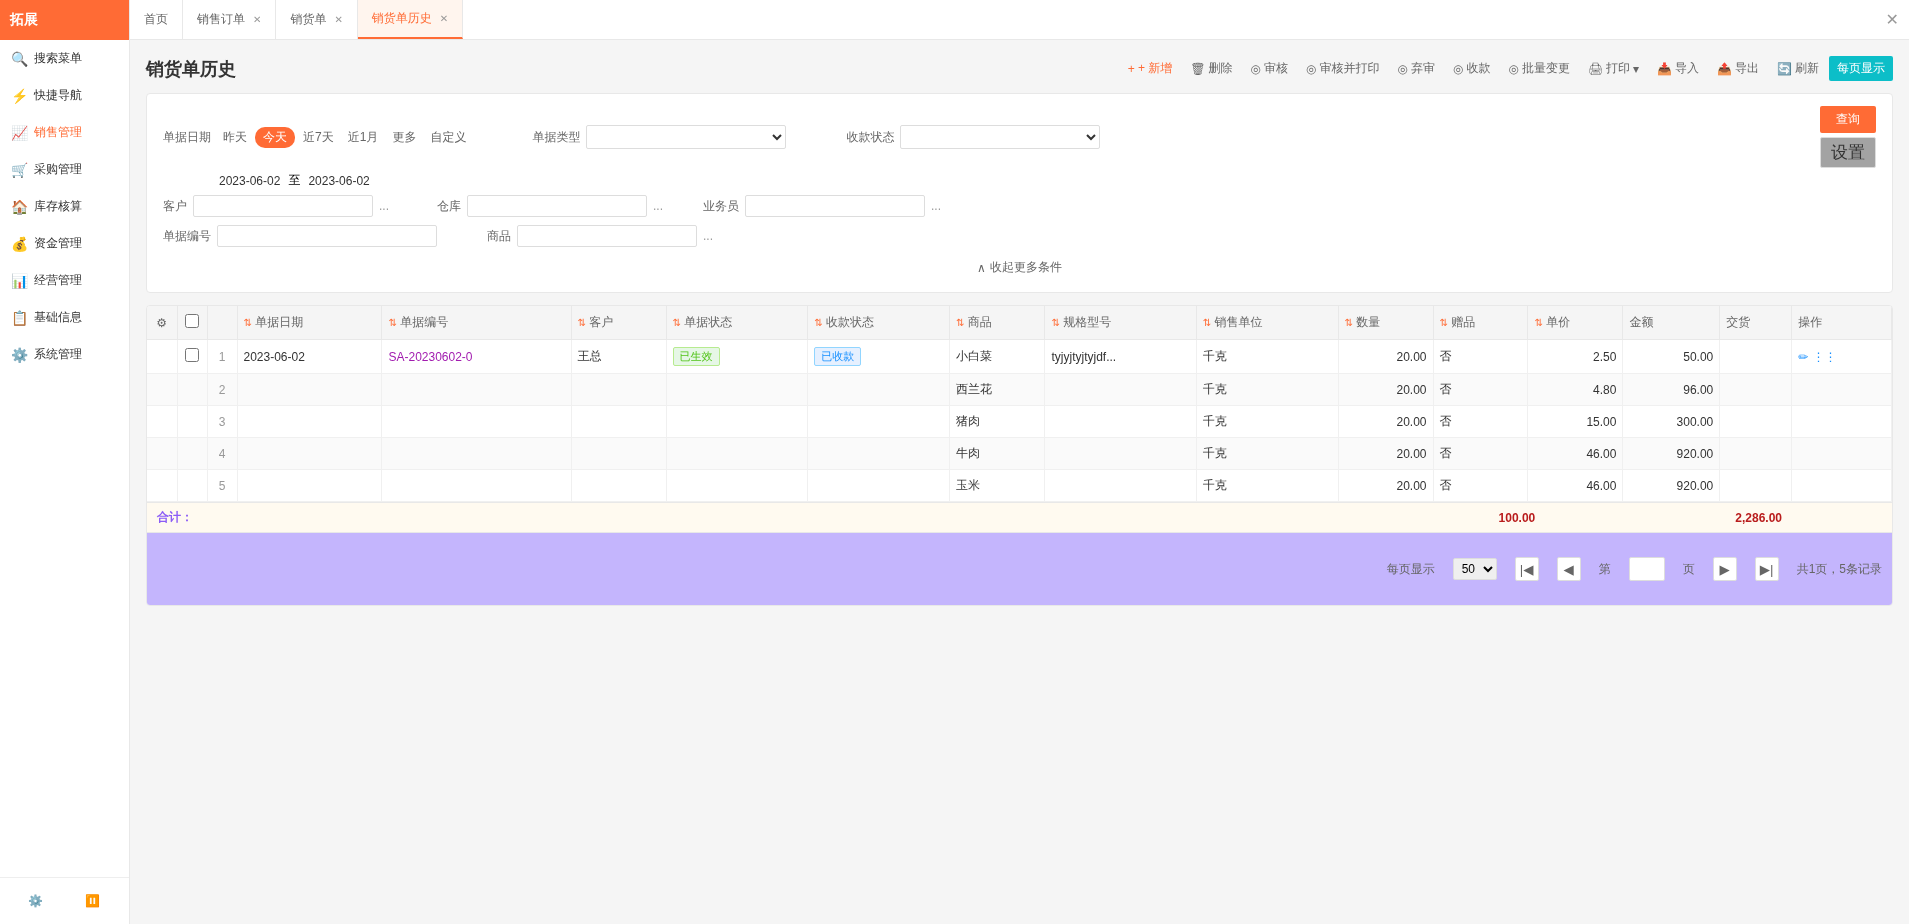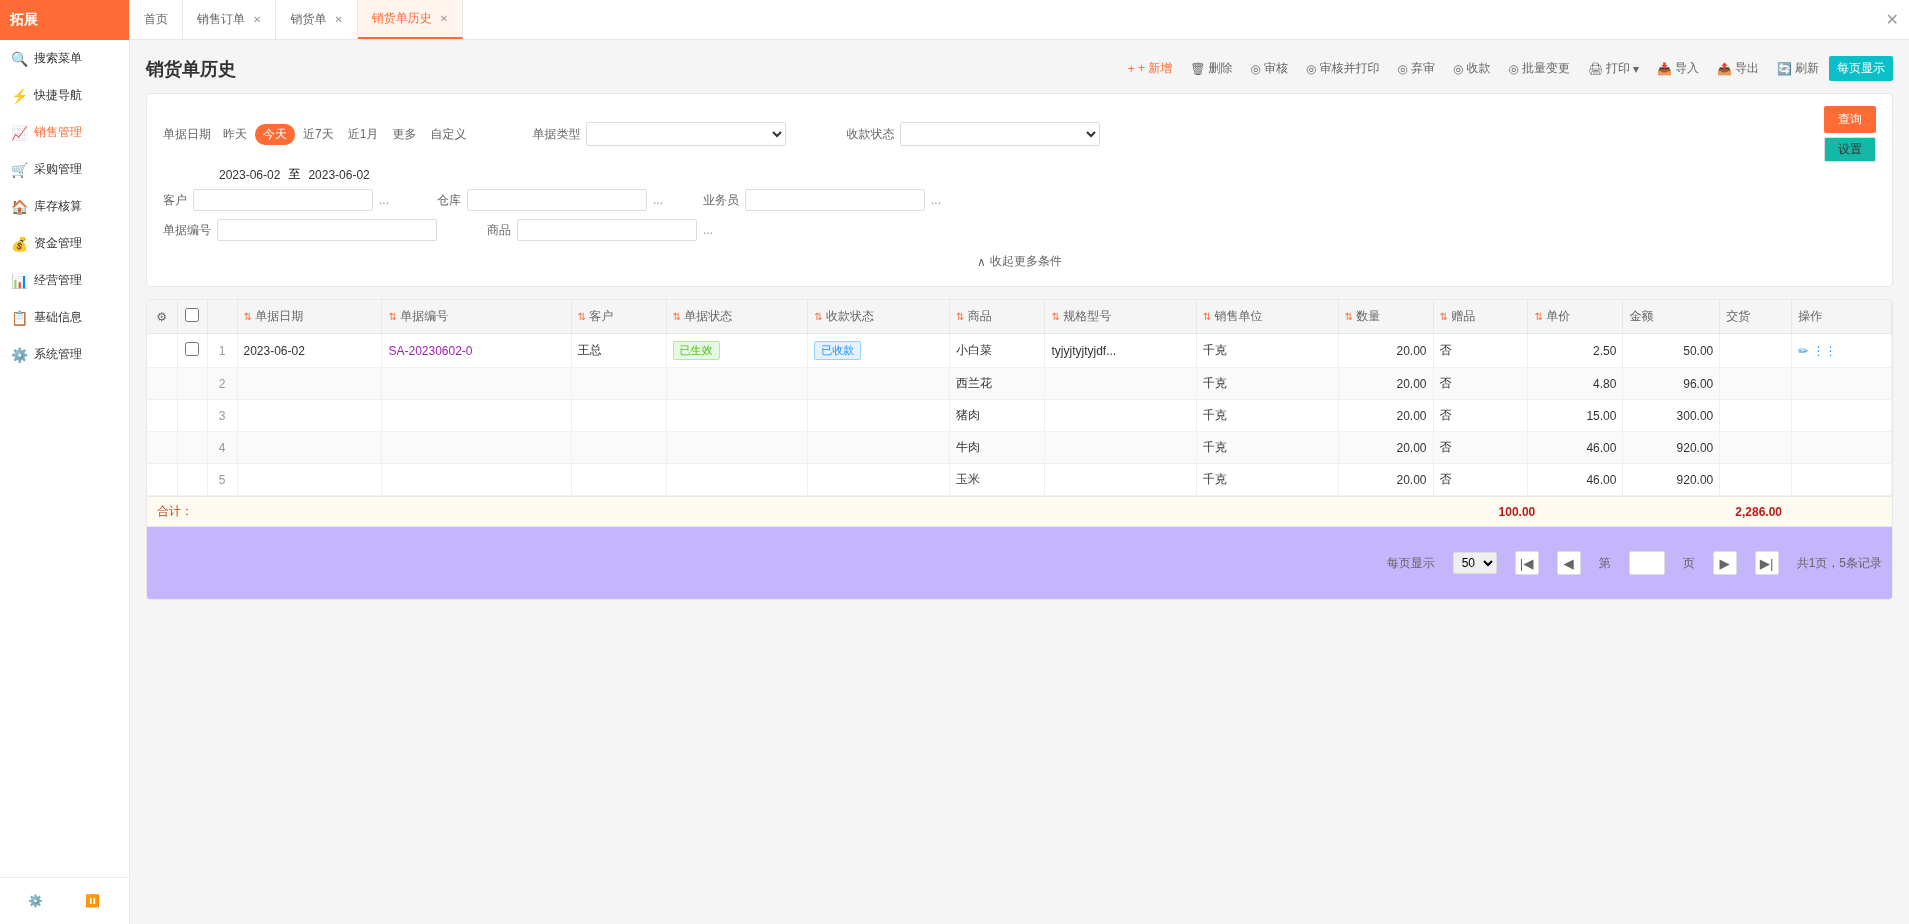--- a/index.html
+++ b/index.html
@@ -44,39 +44,39 @@
     .date-shortcut.active { background: #ff6b35; color: #fff; border-radius: 10px; }
     .filter-input { border: 1px solid #ddd; border-radius: 2px; padding: 3px 8px; font-size: 12px; color: #333; width: 180px; }
     .filter-select { border: 1px solid #ddd; border-radius: 2px; padding: 3px 8px; font-size: 12px; color: #333; width: 200px; background: #fff; }
     .filter-ellipsis { color: #999; cursor: pointer; font-size: 12px; }
     .date-display { font-size: 12px; color: #333; }
     .collapse-btn { display: flex; align-items: center; justify-content: center; gap: 4px; color: #666; cursor: pointer; font-size: 12px; padding: 4px; }
 
     
     .query-btns { display: flex; flex-direction: column; gap: 4px; }
     .btn-query { background: #ff6b35; color: #fff; border: none; border-radius: 2px; padding: 5px 14px; cursor: pointer; font-size: 12px; }
-    .btn-setting { background: #14b8a6; color: #333; border: 1px solid #ddd; border-radius: 2px; padding: 3px 10px; cursor: pointer; font-size: 12px; }
+    .btn-setting { background: #a3a3a3; color: #333; border: 1px solid #ddd; border-radius: 2px; padding: 3px 10px; cursor: pointer; font-size: 17px; }
 
     
     .table-container { background: #fff; border-radius: 4px; border: 1px solid #e8e8e8; overflow: hidden; }
     .data-table { width: 100%; border-collapse: collapse; font-size: 12px; }
     .data-table th { background: #f5f5f5; color: #666; padding: 8px 6px; border-bottom: 1px solid #e8e8e8; border-right: 1px solid #e8e8e8; text-align: left; white-space: nowrap; font-weight: normal; }
     .data-table th .sort-icon { color: #ff6b35; font-size: 10px; }
     .data-table td { padding: 7px 6px; border-bottom: 1px solid #f0f0f0; border-right: 1px solid #f0f0f0; color: #333; white-space: nowrap; }
     .data-table .th-settings { width: 30px; text-align: center; }
     .data-table .th-check { width: 30px; text-align: center; }
     .badge { display: inline-block; padding: 1px 6px; border-radius: 2px; font-size: 11px; }
     .badge-green { background: #e6f7e6; color: #52c41a; border: 1px solid #b7eb8f; }
     .badge-blue { background: #e6f0ff; color: #1890ff; border: 1px solid #91d5ff; }
     .row-actions { display: flex; gap: 4px; }
     .row-action-btn { color: #1890ff; cursor: pointer; font-size: 12px; }
 
     
     .table-footer { background: #fffaf0; border-top: 1px solid #e8e8e8; padding: 6px 10px; display: flex; align-items: center; font-size: 12px; }
-    .footer-label { color: #c2410c; margin-right: 20px; }
+    .footer-label { color: #8b5cf6; margin-right: 20px; font-weight: bold; }
     .footer-values { display: flex; gap: 200px; margin-left: auto; margin-right: 100px; }
     .footer-value { color: #b91c1c; font-weight: bold; }
 
     
     .pagination { display: flex; align-items: center; justify-content: flex-end; padding: 24px 10px; background: #c4b5fd; border-top: 1px solid #e8e8e8; gap: 18px; font-size: 12px; }
     .pagination-label { color: #666; }
     .page-size-select { border: 1px solid #ddd; border-radius: 2px; padding: 2px 4px; font-size: 12px; }
     .page-btn { width: 24px; height: 24px; display: flex; align-items: center; justify-content: center; border: 1px solid #ddd; border-radius: 2px; cursor: pointer; color: #666; background: #fff; }
     .page-input { width: 36px; height: 24px; border: 1px solid #ddd; border-radius: 2px; text-align: center; font-size: 12px; }
     .page-info { color: #666; }

